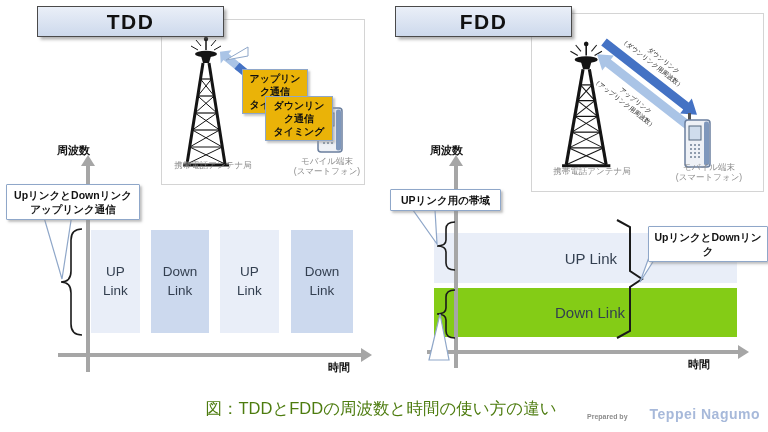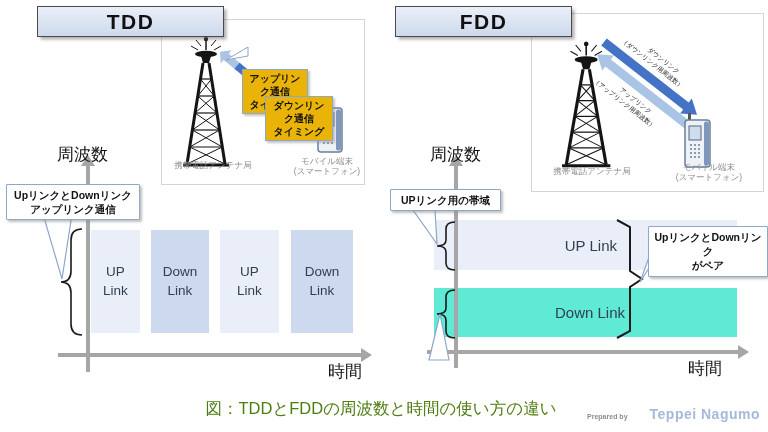--- a/index.html
+++ b/index.html
@@ -25,41 +25,41 @@
   
   .mini-callout{position:absolute;background:#eab308;border:1px solid #8fa7c9;
     box-shadow:1.5px 1.5px 2px rgba(150,150,150,.55);font-size:10px;font-weight:bold;
     text-align:center;line-height:1.3;padding:2px 3px;z-index:5;margin-top:36px;}
 
   
   .note-box{position:absolute;background:#fff;border:1.3px solid #8fa7c9;border-radius:1px;
     box-shadow:2px 2px 2.5px rgba(140,140,140,.55);font-weight:bold;font-size:10.5px;
     text-align:center;line-height:1.35;padding:3px 5px;z-index:5;}
 
-  .axis-label{position:absolute;font-weight:normal;font-size:17px;z-index:3;}
+  .axis-label{position:absolute;font-weight:bold;font-size:11px;z-index:3;}
 
   
   .vaxis{position:absolute;width:4px;background:#a6a6a6;z-index:2;}
   .haxis{position:absolute;height:4px;background:#a6a6a6;z-index:2;}
   .arrow-up{position:absolute;width:0;height:0;border-left:7px solid transparent;
     border-right:7px solid transparent;border-bottom:11px solid #a6a6a6;z-index:2;}
   .arrow-right{position:absolute;width:0;height:0;border-top:7px solid transparent;
     border-bottom:7px solid transparent;border-left:11px solid #a6a6a6;z-index:2;}
 
   
   .block{position:absolute;display:flex;flex-direction:column;align-items:center;
     justify-content:center;font-size:13.5px;color:#333f50;line-height:1.4;text-align:center;z-index:1;}
   .block.light{background:#e9eef8;}
   .block.dark{background:#ccd9ee;}
 
   
   .band{position:absolute;display:flex;align-items:center;justify-content:flex-end;
     font-size:15px;color:#333f50;z-index:1;}
   .band.light{background:#e9eef8;}
-  .band.dark{background:#5eead4;}
+  .band.dark{background:#84cc16;}
 
   .shape-svg{position:absolute;z-index:3;overflow:visible;}
   .pointer-svg{position:absolute;z-index:4;overflow:visible;}
 
   .caption{position:absolute;left:131px;top:398px;width:500px;text-align:center;
     font-size:16.5px;color:#4d7c0f;z-index:6;}
   .credit{position:absolute;right:8px;top:406px;display:flex;align-items:baseline;gap:22px;z-index:6;}
   .credit .by{font-size:7px;font-weight:bold;color:#8c8c8c;}
   .credit .author{font-size:14px;font-weight:bold;color:#a7b9da;letter-spacing:.5px;}
 
@@ -274,21 +274,21 @@
       </svg>
       <div class="illust-caption" style="left:10px;top:152px;width:100px;">携帯電話アンテナ局</div>
       <div class="illust-caption" style="left:138px;top:148px;width:78px;">
         <div>モバイル端末</div>
         <div>(スマートフォン)</div>
       </div>
     </div>
 
     <div class="axis-label" style="left:430px;top:143px;">周波数</div>
 
-    <div class="band light" style="left:434px;top:220px;width:303px;height:50px;padding-right:120px;box-sizing:border-box;">
+    <div class="band light" style="left:434px;top:233px;width:303px;height:50px;padding-right:120px;box-sizing:border-box;">
       <span>UP Link</span>
     </div>
     <div class="band dark" style="left:434px;top:288px;width:303px;height:49px;padding-right:112px;box-sizing:border-box;">
       <span>Down Link</span>
     </div>
 
     <div class="vaxis" style="left:454px;top:166px;height:202px;"></div>
     <div class="arrow-up" style="left:449px;top:155px;"></div>
     <div class="haxis" style="left:427px;top:350px;width:312px;"></div>
     <div class="arrow-right" style="left:738px;top:345px;"></div>
@@ -313,21 +313,20 @@
 
     <svg class="pointer-svg" style="left:424px;top:312px;" width="28" height="50">
       <polygon points="5,48 25,48 16,2" fill="#fff" stroke="#8fa7c9" stroke-width="1.2"></polygon>
     </svg>
 
     <svg class="pointer-svg" style="left:632px;top:236px;" width="26" height="50">
       <polygon points="24,2 24,21 8,46" fill="#fff" stroke="#8fa7c9" stroke-width="1.2"></polygon>
     </svg>
     <div class="note-box" style="left:648px;top:226px;width:108px;">
       <div>UpリンクとDownリンク</div>
-      <div>がペア</div>
     </div>
   </section>
 
   <div class="caption">図：TDDとFDDの周波数と時間の使い方の違い</div>
   <div class="credit">
     <span class="by">Prepared by</span>
     <span class="author">Teppei Nagumo</span>
   </div>
 
 </div>

